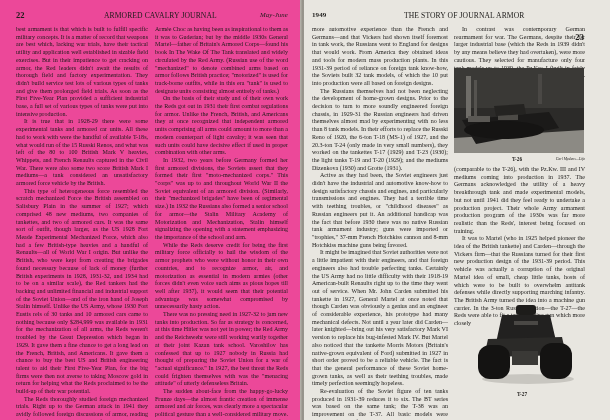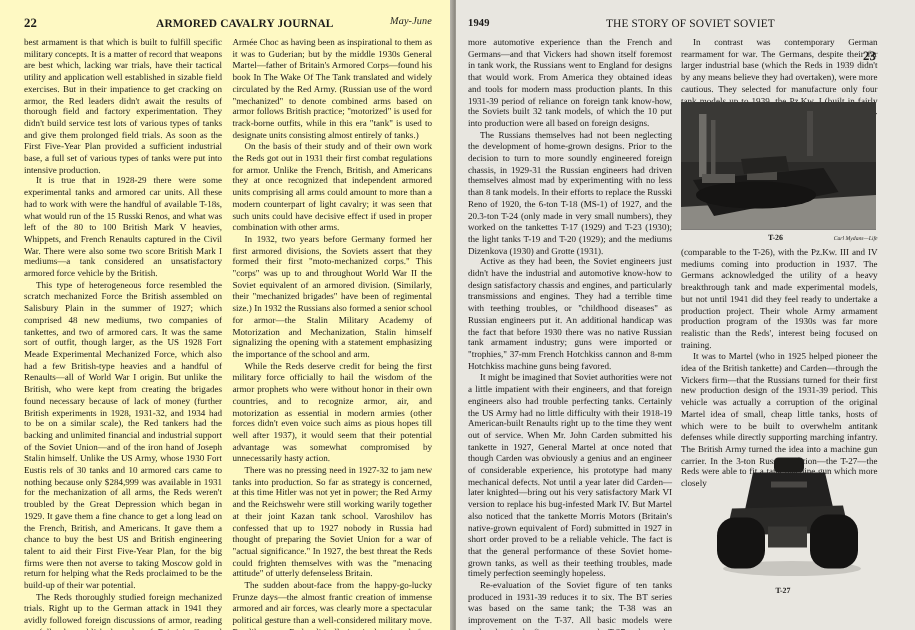--- a/index.html
+++ b/index.html
@@ -8,21 +8,21 @@
     background:#cfcdc6;
     font-family:"Liberation Serif", "DejaVu Serif", serif;
     color:#1c1b19;
     position:relative;
   }
   .page {
     position:absolute; top:0; height:420px;
     background:#e7e5df;
     overflow:hidden;
   }
-  .page.left { left:0; width:302px; background:#fef9c3;padding-left:32px; }
+  .page.left { left:0; width:302px; background:#ec4899;padding-left:32px; }
   .page.right { left:304px; width:306px; background:#e8e6e0; }
   .gutter {
     position:absolute; left:300px; top:0; width:6px; height:420px;
     background:linear-gradient(90deg,#b9b6ad,#8f8c84 50%,#c2bfb6);
   }
   .running-head {
     position:absolute; top:11px; font-size:7.2px; letter-spacing:0.1px;
   }
   .pn { font-size:8.5px; font-weight:bold; }
   .title { font-size:7.6px; }
@@ -47,21 +47,21 @@
     position:absolute; font-size:3.8px; font-style:italic; text-align:right;
   }
   svg { display:block; }
 </style>
 </head>
 <body>
 
 <div class="page left">
   <div class="running-head" style="left:16px; width:272px; top:11px;">
     <span class="pn" style="position:absolute; left:0; top:-1px;">22</span>
-    <span class="title" style="position:absolute; left:88px; top:0;font-weight:bold;">ARMORED CAVALRY JOURNAL</span>
+    <span class="title" style="position:absolute; left:88px; top:0;">ARMORED CAVALRY JOURNAL</span>
     <span class="date" style="position:absolute; right:0; top:0;">May-June</span>
   </div>
 
   <div class="col" style="left:16px; width:132px;">
     <p class="first">best armament is that which is built to fulfill specific military concepts. It is a matter of record that weapons are best which, lacking war trials, have their tactical utility and application well established in sizable field exercises. But in their impatience to get cracking on armor, the Red leaders didn't await the results of thorough field and factory experimentation. They didn't build service test lots of various types of tanks and give them prolonged field trials. As soon as the First Five-Year Plan provided a sufficient industrial base, a full set of various types of tanks were put into intensive production.</p>
     <p>It is true that in 1928-29 there were some experimental tanks and armored car units. All these had to work with were the handful of available T-18s, what would run of the 15 Russki Renos, and what was left of the 80 to 100 British Mark V heavies, Whippets, and French Renaults captured in the Civil War. There were also some two score British Mark I mediums—a tank considered an unsatisfactory armored force vehicle by the British.</p>
     <p>This type of heterogeneous force resembled the scratch mechanized Force the British assembled on Salisbury Plain in the summer of 1927; which comprised 48 new mediums, two companies of tankettes, and two of armored cars. It was the same sort of outfit, though larger, as the US 1928 Fort Meade Experimental Mechanized Force, which also had a few British-type heavies and a handful of Renaults—all of World War I origin. But unlike the British, who were kept from creating the brigades found necessary because of lack of money (further British experiments in 1928, 1931-32, and 1934 had to be on a similar scale), the Red tankers had the backing and unlimited financial and industrial support of the Soviet Union—and of the iron hand of Joseph Stalin himself. Unlike the US Army, whose 1930 Fort Eustis rels of 30 tanks and 10 armored cars came to nothing because only $284,999 was available in 1931 for the mechanization of all arms, the Reds weren't troubled by the Great Depression which began in 1929. It gave them a fine chance to get a long lead on the French, British, and Americans. It gave them a chance to buy the best US and British engineering talent to aid their First Five-Year Plan, for the big firms were then not averse to taking Moscow gold in return for helping what the Reds proclaimed to be the build-up of their war potential.</p>
     <p>The Reds thoroughly studied foreign mechanized trials. Right up to the German attack in 1941 they avidly followed foreign discussions of armor, reading carefully the published works of Britain's General Fuller, Germany's Guderian, and Austria's Eimannsberger. They devoured foreign service journals; their own became important forums for discussion and dissemination of tactical, technical, and training material. The Reds do not mention General de Gaulle's</p>
   </div>
 
@@ -74,21 +74,21 @@
     <p>The sudden about-face from the happy-go-lucky Frunze days—the almost frantic creation of immense armored and air forces, was clearly more a spectacular political gesture than a well-considered military move. But like many Red politically inspired actions before and since, it had its sound military aspect, too, in view of Russia's industrial backwardness, it was a sin not to have lit a fire under industry before 1928.</p>
 
   </div>
 </div>
 
 <div class="gutter"></div>
 
 <div class="page right">
   <div class="running-head" style="left:8px; width:272px; top:11px;">
     <span class="pn" style="position:absolute; left:0; top:0; font-size:7px;">1949</span>
-    <span class="title" style="position:absolute; left:92px; top:0;">THE STORY OF SOVIET SOVIET</span>
+    <span class="title" style="position:absolute; left:92px; top:0;">THE STORY OF JOURNAL ARMOR</span>
     <span class="pn" style="position:absolute; right:0; top:-1px;margin-top:22px;">23</span>
   </div>
 
   <div class="col" style="left:8px; width:136px;">
     <p class="first">more automotive experience than the French and Germans—and that Vickers had shown itself foremost in tank work, the Russians went to England for designs that would work. From America they obtained ideas and tools for modern mass production plants. In this 1931-39 period of reliance on foreign tank know-how, the Soviets built 32 tank models, of which the 10 put into production were all based on foreign designs.</p>
     <p>The Russians themselves had not been neglecting the development of home-grown designs. Prior to the decision to turn to more soundly engineered foreign chassis, in 1929-31 the Russian engineers had driven themselves almost mad by experimenting with no less than 8 tank models. In their efforts to replace the Russki Reno of 1920, the 6-ton T-18 (MS-1) of 1927, and the 20.3-ton T-24 (only made in very small numbers), they worked on the tankettes T-17 (1929) and T-23 (1930); the light tanks T-19 and T-20 (1929); and the mediums Dizenkova (1930) and Grotte (1931).</p>
     <p>Active as they had been, the Soviet engineers just didn't have the industrial and automotive know-how to design satisfactory chassis and engines, and particularly transmissions and engines. They had a terrible time with teething troubles, or "childhood diseases" as Russian engineers put it. An additional handicap was the fact that before 1930 there was no native Russian tank armament industry; guns were imported or "trophies," 37-mm French Hotchkiss cannon and 8-mm Hotchkiss machine guns being favored.</p>
     <p>It might be imagined that Soviet authorities were not a little impatient with their engineers, and that foreign engineers also had trouble perfecting tanks. Certainly the US Army had no little difficulty with their 1918-19 American-built Renaults right up to the time they went out of service. When Mr. John Carden submitted his tankette in 1927, General Martel at once noted that though Carden was obviously a genius and an engineer of considerable experience, his prototype had many mechanical defects. Not until a year later did Carden—later knighted—bring out his very satisfactory Mark VI version to replace his bug-infested Mark IV. But Martel also noticed that the tankette Morris Motors (Britain's native-grown equivalent of Ford) submitted in 1927 in short order proved to be a reliable vehicle. The fact is that the general performance of these Soviet home-grown tanks, as well as their teething troubles, made timely perfection seemingly hopeless.</p>
     <p>Re-evaluation of the Soviet figure of ten tanks produced in 1931-39 reduces it to six. The BT series was based on the same tank; the T-38 was an improvement on the T-37. All basic models were undertaken in the first two years—the T-27 tankette, the T-26 and BT-2 light tanks in 1931, the T-37 amphibian in 1932, and the T-28 medium and T-35 heavy in 1933.</p>
   </div>

